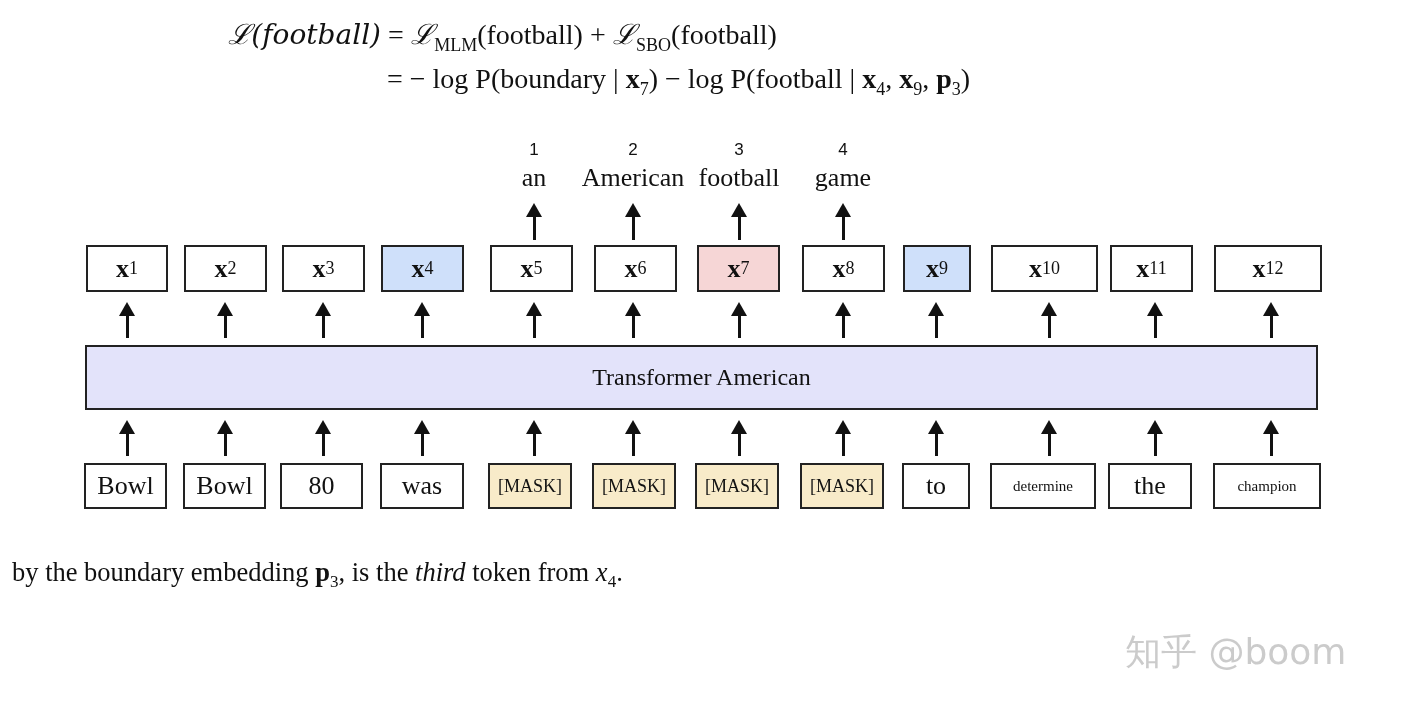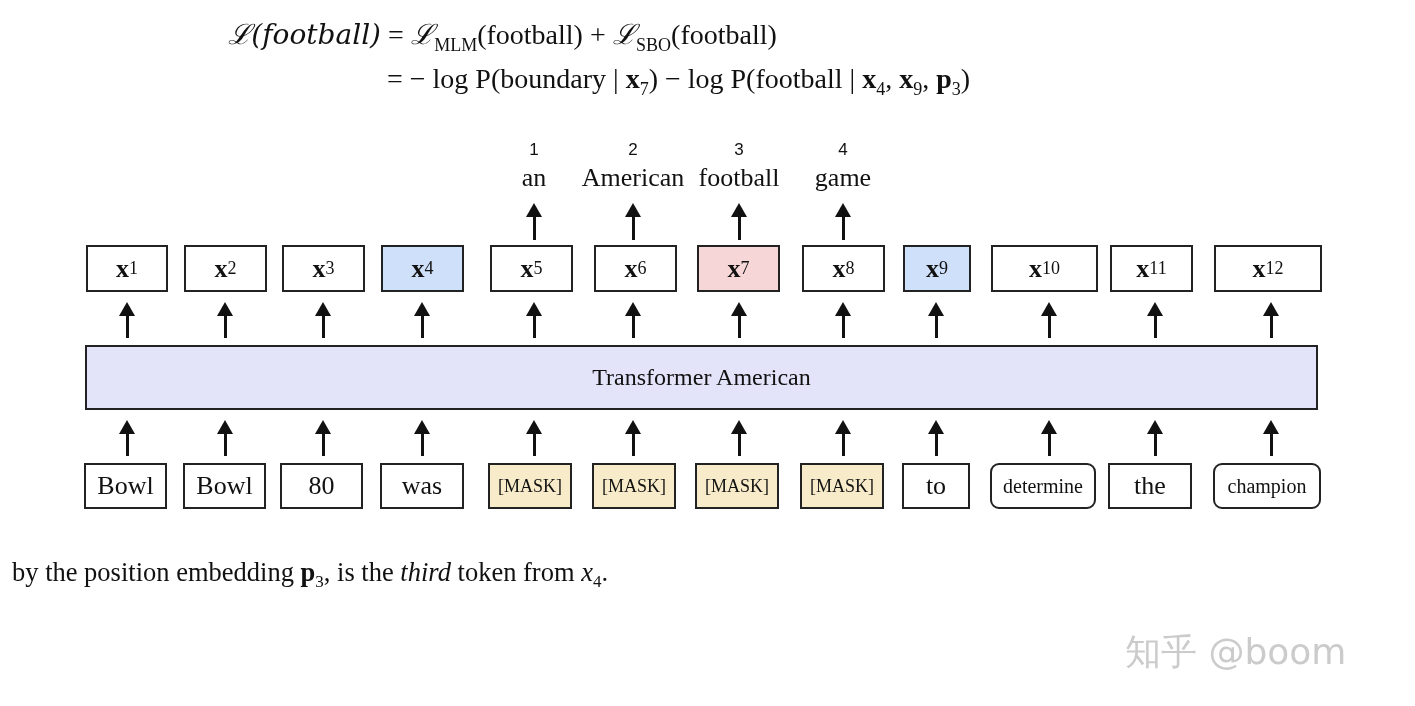--- a/index.html
+++ b/index.html
@@ -9,21 +9,21 @@
   .eq sub { font-size:18px; }
   .bold { font-weight:bold; }
   .cal { font-style:italic; font-family:"DejaVu Serif",serif; }
   .it { font-style:italic; }
   .box { position:absolute; box-sizing:border-box; border:2px solid #222;
          display:flex; align-items:center; justify-content:center; background:#fff; }
   .xbox { top:245px; height:47px; font-size:26px; }
   .xbox .v { font-weight:bold; }
   .xbox sub { font-size:18px; font-weight:normal; vertical-align:-6px; }
   .tbox { top:463px; height:46px; font-size:26px; }
-  .tbox.small { font-size:20px;border-radius:9px; }
+  .tbox.small { font-size:15px; }
   .tbox.mask { font-size:18px; background:#f8ebc9; }
   .blue { background:#cfe0fa; }
   .pink { background:#f6d6d6; }
   .enc { position:absolute; left:85px; top:345px; width:1233px; height:65px; box-sizing:border-box;
          border:2px solid #222; background:#e3e3fa; display:flex; align-items:center; justify-content:center;
          font-size:24px; }
   .arrow { position:absolute; width:0; }
   .arrow .shaft { position:absolute; left:-1.5px; width:3px; background:#111; }
   .arrow .head { position:absolute; left:-8px; width:0; height:0;
                  border-left:8px solid transparent; border-right:8px solid transparent; border-bottom:14px solid #111; }
@@ -228,16 +228,16 @@
     <div class="box tbox mask" style="left: 592px; width: 84px;">[MASK]</div>
     <div class="box tbox mask" style="left: 695px; width: 84px;">[MASK]</div>
     <div class="box tbox mask" style="left: 800px; width: 84px;">[MASK]</div>
     <div class="box tbox" style="left: 902px; width: 68px;">to</div>
     <div class="box tbox small" style="left: 990px; width: 106px;">determine</div>
     <div class="box tbox" style="left: 1108px; width: 84px;">the</div>
     <div class="box tbox small" style="left: 1213px; width: 108px;">champion</div>
   </div>
 
 <div class="caption">
-  <span class="line last"><span>by the position embedding </span><span class="bold">p</span><sub>3</sub><span>, is the </span><span class="it">third</span><span> token from </span><span class="it">x</span><sub>4</sub><span>.</span></span>
+  <span class="line last"><span>by the boundary embedding </span><span class="bold">p</span><sub>3</sub><span>, is the </span><span class="it">third</span><span> token from </span><span class="it">x</span><sub>4</sub><span>.</span></span>
 </div>
 
 <div class="wm">知乎 @boom</div>
 
 </body></html>

